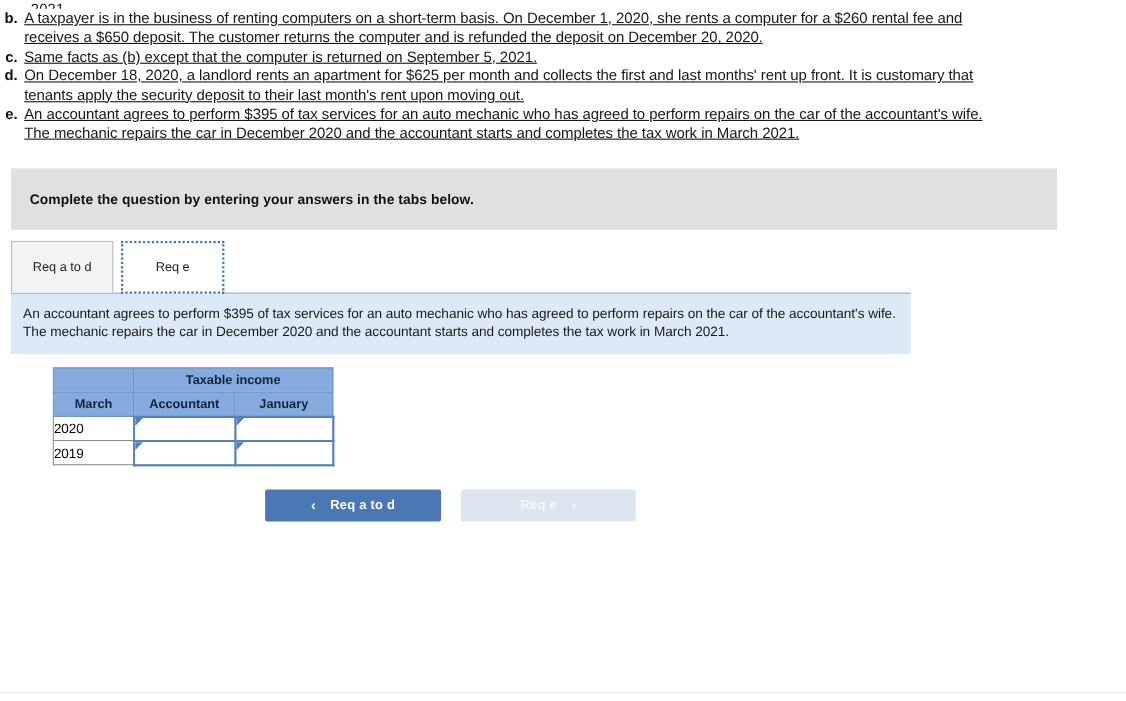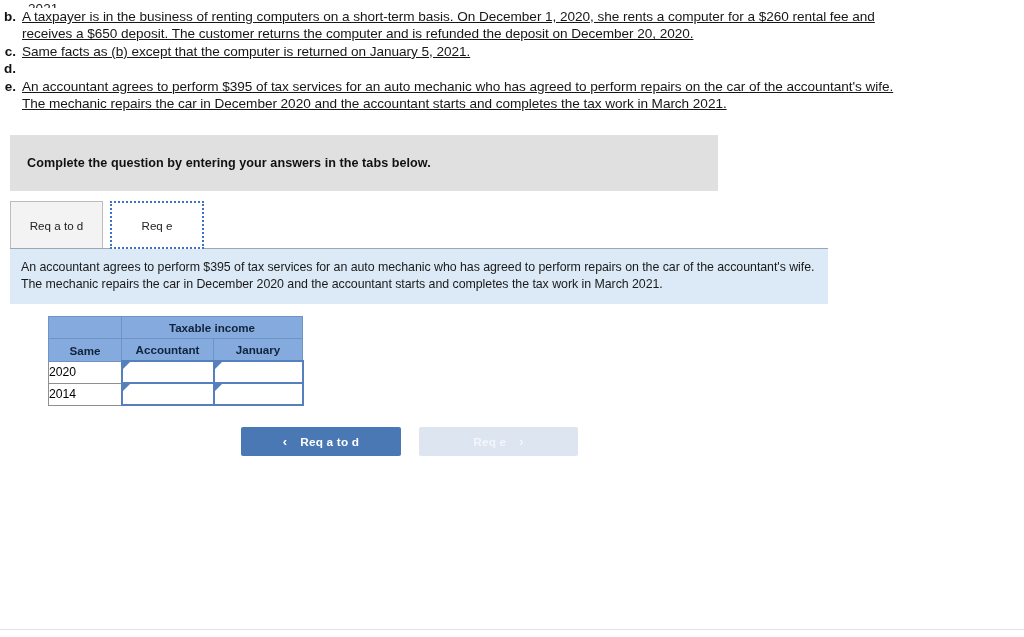--- a/index.html
+++ b/index.html
@@ -50,21 +50,21 @@
     line-height: 17.4px;
     color: #171717;
     max-width: 885px;
     letter-spacing: -0.05px;
     text-decoration: underline;
   }
 
   
   .instruction-bar {
     margin: 23px 0 0 10px;
-    width: 708px;
+    width: 951px;
     height: 56px;
     background: #e0e0e0;
     display: flex;
     align-items: center;
     padding-left: 17px;
   }
   .instruction-bar .txt {
     font-size: 12.6px;
     font-weight: bold;
     color: #111;
@@ -245,25 +245,26 @@
 
   <div class="cutoff-line">2021.</div>
 
   <div class="q-item">
     <div class="q-label">b.</div>
     <div class="q-text">A taxpayer is in the business of renting computers on a short-term basis. On December 1, 2020, she rents a computer for a $260 rental fee and receives a $650 deposit. The customer returns the computer and is refunded the deposit on December 20, 2020.</div>
   </div>
 
   <div class="q-item">
     <div class="q-label">c.</div>
-    <div class="q-text">Same facts as (b) except that the computer is returned on January 5, 2021.</div>
+    <div class="q-text">Same facts as (b) except that the computer is returned on September 5, 2021.</div>
   </div>
 
   <div class="q-item">
     <div class="q-label">d.</div>
+    <div class="q-text">On December 18, 2020, a landlord rents an apartment for $625 per month and collects the first and last months' rent up front. It is customary that tenants apply the security deposit to their last month's rent upon moving out.</div>
   </div>
 
   <div class="q-item">
     <div class="q-label">e.</div>
     <div class="q-text">An accountant agrees to perform $395 of tax services for an auto mechanic who has agreed to perform repairs on the car of the accountant's wife. The mechanic repairs the car in December 2020 and the accountant starts and completes the tax work in March 2021.</div>
   </div>
 
 </div>
 
 <div class="instruction-bar">
@@ -289,39 +290,39 @@
       <col class="col-year">
       <col class="col-acct">
       <col class="col-mech">
     </colgroup>
     <thead>
       <tr>
         <th class="th-blank"></th>
         <th class="th-blue" colspan="2">Taxable income</th>
       </tr>
       <tr>
-        <th class="th-blue">Same</th>
+        <th class="th-blue">March</th>
         <th class="th-blue">Accountant</th>
         <th class="th-blue">January</th>
       </tr>
     </thead>
     <tbody>
       <tr>
         <td class="year-cell">2020</td>
         <td class="input-cell">
           <span class="marker"></span>
           <span class="cell-value"></span>
         </td>
         <td class="input-cell">
           <span class="marker"></span>
           <span class="cell-value"></span>
         </td>
       </tr>
       <tr>
-        <td class="year-cell">2014</td>
+        <td class="year-cell">2019</td>
         <td class="input-cell">
           <span class="marker"></span>
           <span class="cell-value"></span>
         </td>
         <td class="input-cell">
           <span class="marker"></span>
           <span class="cell-value"></span>
         </td>
       </tr>
     </tbody>

